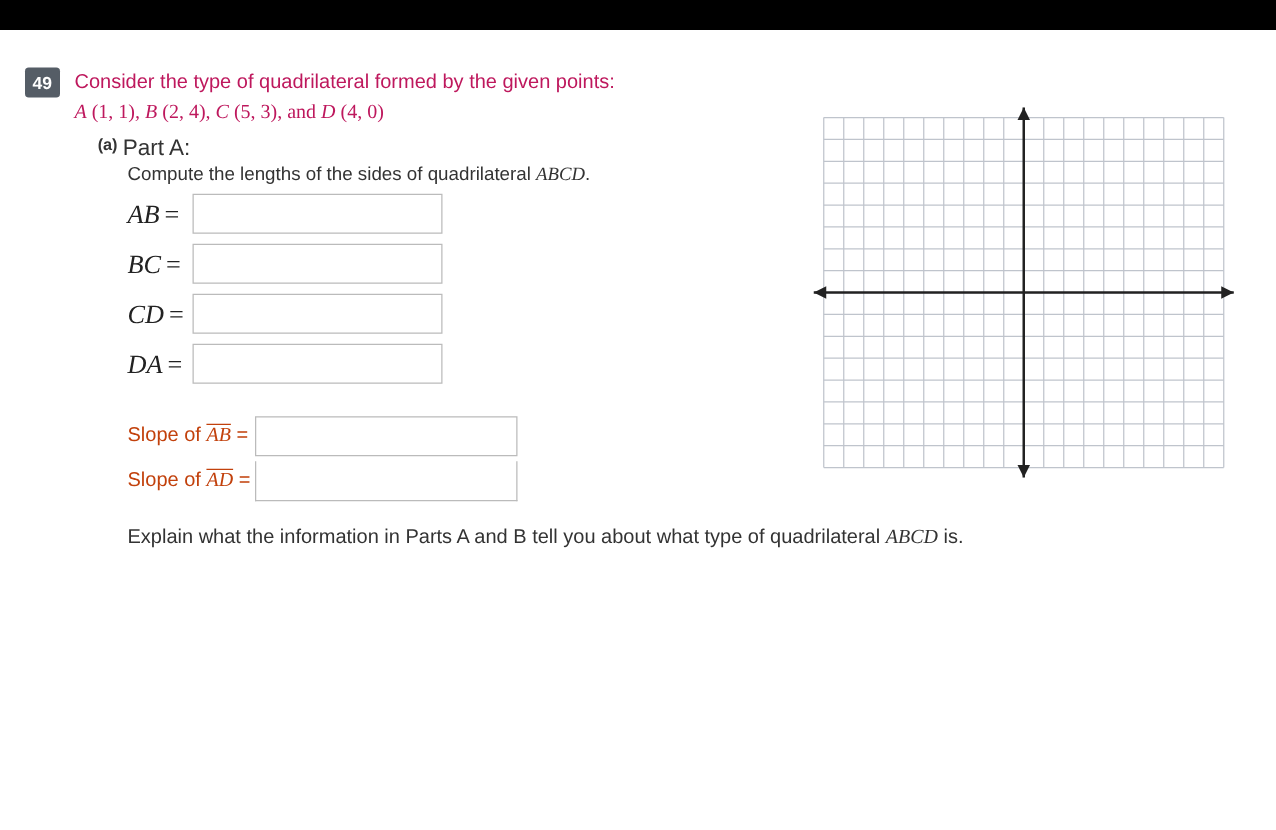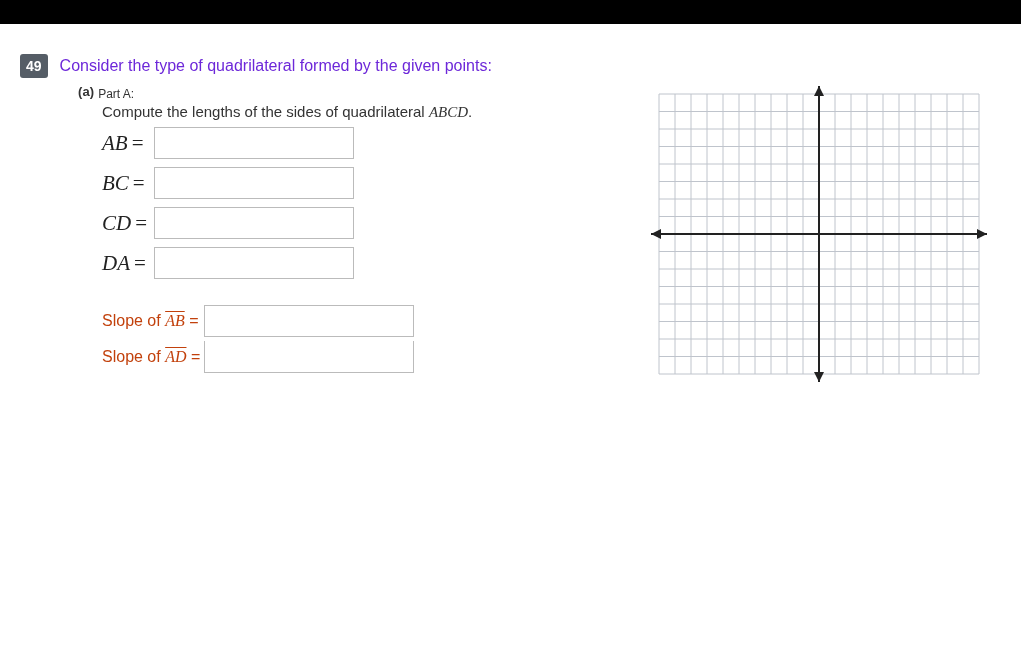--- a/index.html
+++ b/index.html
@@ -37,21 +37,21 @@
     margin-right: 12px;
     min-width: 24px;
     text-align: center;
   }
   .row1 {
     display: flex;
     align-items: flex-start;
   }
   .qtext {
     font-size: 16px;
-    color: #6d28d9;
+    color: #be185d;
     line-height: 1.5;
   }
   .mathit { font-family: "Times New Roman", serif; font-style: italic; }
   .mathrm { font-family: "Times New Roman", serif; font-style: normal; }
 
   .sublabel {
     font-size: 13px;
     font-weight: bold;
     color: #333;
     display: inline-block;
@@ -61,21 +61,21 @@
   }
 
   .left-col {
     margin-left: 22px;
     margin-top: 6px;
   }
   .indent {
     margin-left: 52px;
   }
 
-  .part-title { font-size: 12px; color: #333; margin-top: 2px; }
+  .part-title { font-size: 18px; color: #333; margin-top: 2px; }
 
   .lens-row {
     display: flex;
     align-items: center;
     margin-top: 4px;
   }
   .len-label {
     font-family: "Times New Roman", serif;
     font-style: italic;
     font-size: 21px;
@@ -125,20 +125,23 @@
 
 <div class="page">
   <div class="topbar"></div>
 
   <div class="content">
 
     <div class="row1">
       <div class="qnum">49</div>
       <div class="qtext">
         <span>Consider the type of quadrilateral formed by the given points:</span><br>
+        <span class="mathit">
+          A<span class="mathrm"> (1, 1)</span>, B<span class="mathrm"> (2, 4)</span>, C<span class="mathrm"> (5, 3)</span><span class="mathrm">, and </span>D<span class="mathrm"> (4, 0)</span>
+        </span>
       </div>
     </div>
 
     <div class="left-col">
       <span class="sublabel">(a)</span>
       <span class="part-title">Part A:</span>
 
       <div class="indent" style="margin-left:60px; margin-top:2px;">
         <div>
           <span>Compute the lengths of the sides of quadrilateral </span><span class="mathit">ABCD</span><span>.</span>
@@ -172,20 +175,23 @@
             <div class="inputcell" style="width:210px;"></div>
           </div>
           <div class="lens-row" style="margin-top:4px;">
             <span class="slope-label">
               <span>Slope of </span><span class="overline">AD</span><span> =</span>
             </span>
             <div class="inputcell" style="width:210px; border-top:none;"></div>
           </div>
         </div>
 
+        <div class="explain">
+          <span>Explain what the information in Parts A and B tell you about what type of quadrilateral </span><span class="mathit">ABCD</span><span> is.</span>
+        </div>
       </div>
     </div>
 
     <div class="graph">
       <svg viewBox="0 0 348 300">
 
         <g>
 
           <line class="gridline" x1="14" y1="10" x2="14" y2="290"></line>
           <line class="gridline" x1="30" y1="10" x2="30" y2="290"></line>

